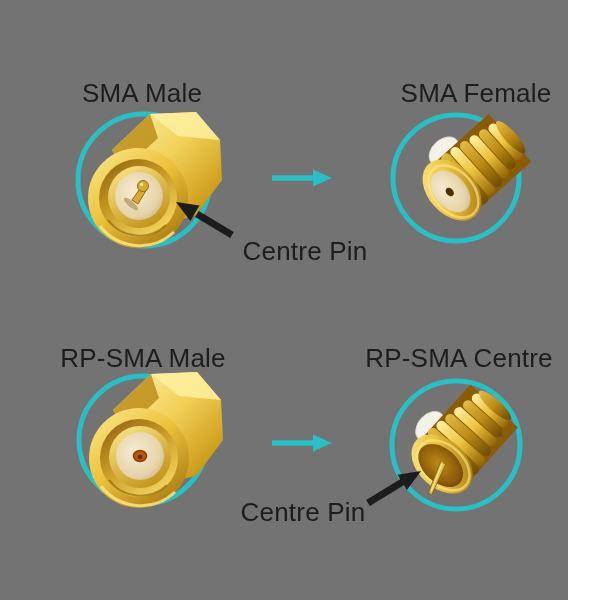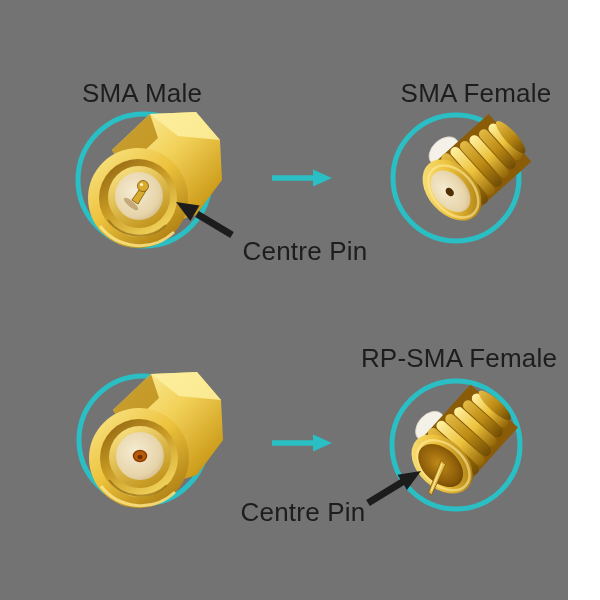--- a/index.html
+++ b/index.html
@@ -137,16 +137,17 @@
       <polygon points="176,202 199.5,205.5 190.3,220.9" fill="#1c1c1c"></polygon>
     </g>
     <g>
       <line x1="368" y1="503" x2="404" y2="481" stroke="#1c1c1c" stroke-width="7"></line>
       <polygon points="421,471 406.9,490.1 397.5,474.7" fill="#1c1c1c"></polygon>
     </g>
   </svg>
 
   <div class="lbl lbl-sma-male">SMA Male</div>
   <div class="lbl lbl-sma-female">SMA Female</div>
-  <div class="lbl lbl-rp-female">RP-SMA Female</div>
+  <div class="lbl lbl-rp-male">RP-SMA Male</div>
+  <div class="lbl lbl-rp-female">RP-SMA Centre</div>
   <div class="lbl lbl-pin1">Centre Pin</div>
   <div class="lbl lbl-pin2">Centre Pin</div>
 </div>
 
 </body></html>

